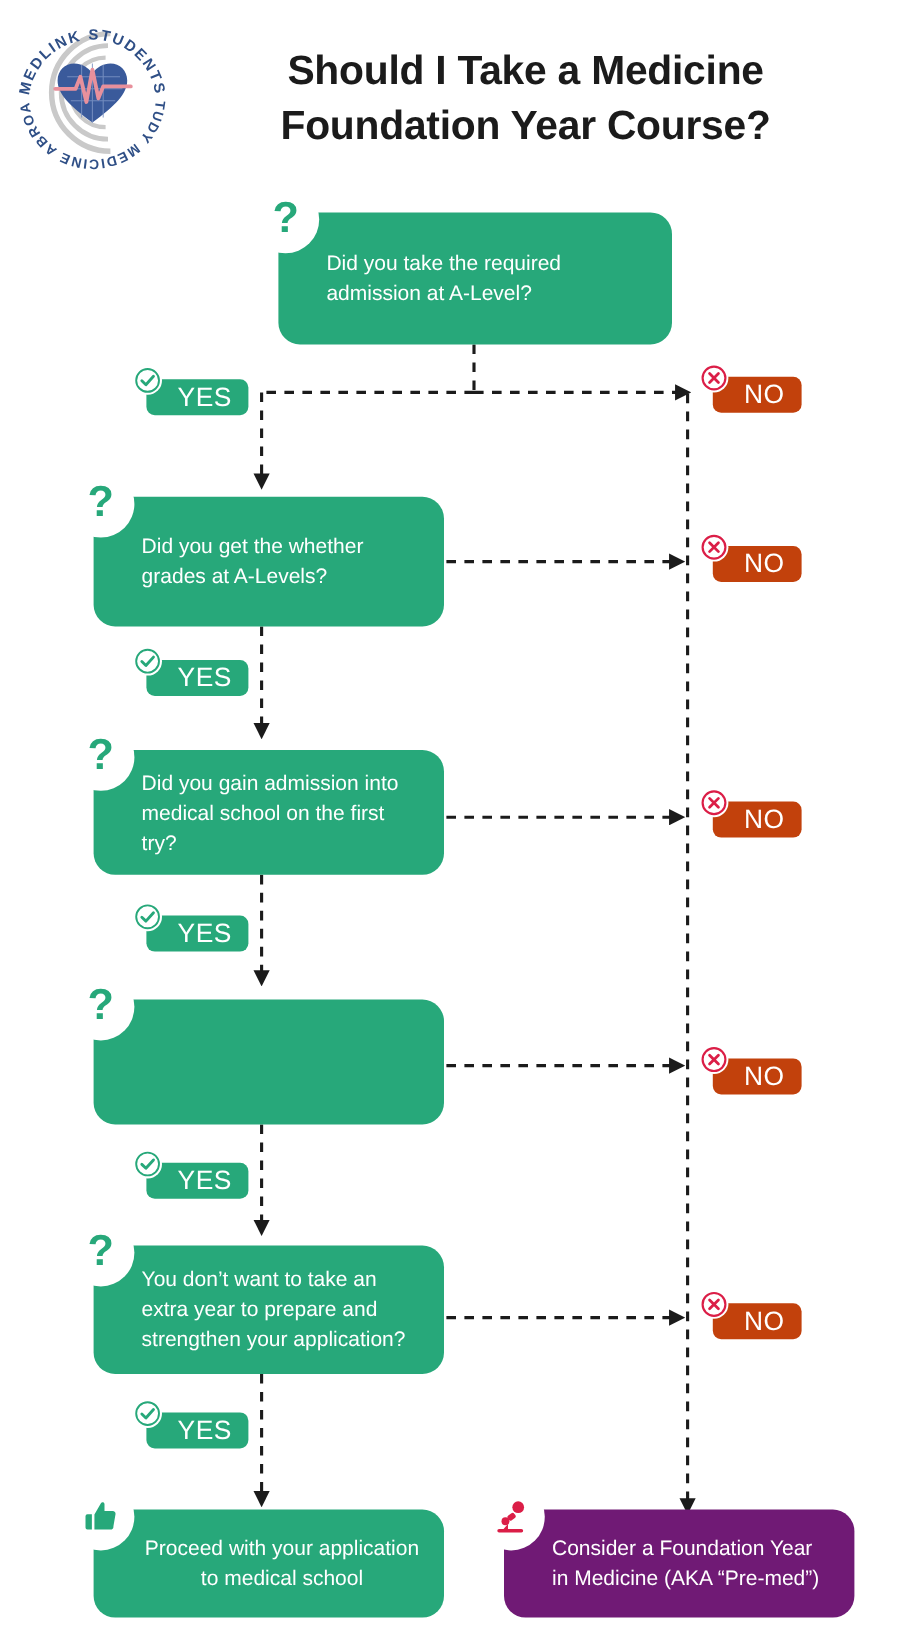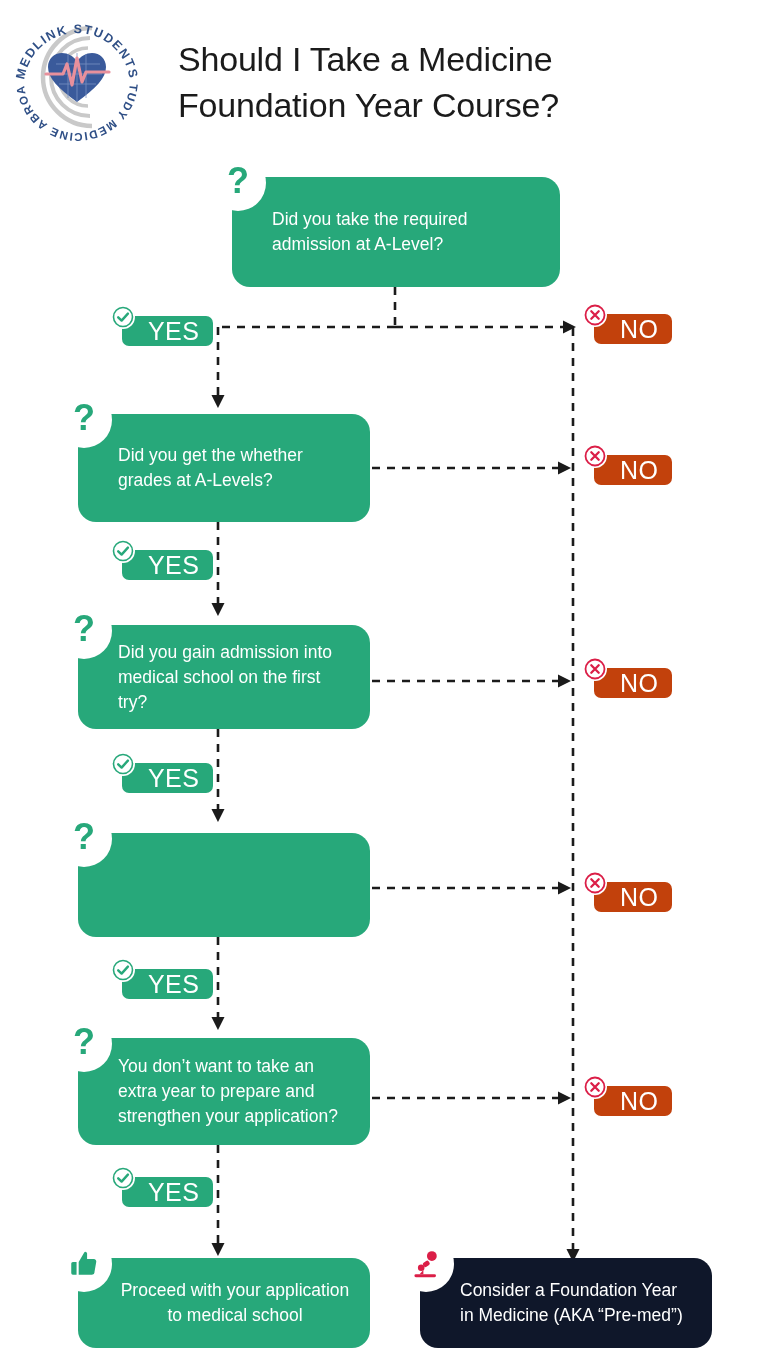--- a/index.html
+++ b/index.html
@@ -25,23 +25,24 @@
     width: 142px; height: 142px;
   }
 
   
   .title {
     position: absolute;
     left: 178px; top: 36px;
     width: 520px;
     font-size: 34px;
     line-height: 46px;
-    font-weight: 400;
+    font-weight: 700;
     color: #1b1b1b;
     letter-spacing: -0.2px;
+    text-align: center;
   }
 
   
   #wires {
     position: absolute;
     left: 0; top: 0;
     width: 768px; height: 1364px;
     pointer-events: none;
   }
 
@@ -50,21 +51,21 @@
     position: absolute;
     border-radius: 18px;
     color: #ffffff;
     font-size: 17.5px;
     line-height: 25px;
     padding: 14px 18px 14px 40px;
     display: flex;
     align-items: center;
   }
   .node.green { background: #27a87a; }
-  .node.red   { background: #0f172a; }
+  .node.red   { background: #701a75; }
   .node .node-text { display: block; width: 100%; }
 
   
   .badge {
     position: absolute;
     border-radius: 50%;
     background: #ffffff;
     display: flex;
     align-items: center;
     justify-content: center;
@@ -79,21 +80,21 @@
   }
   .badge.q.green-glyph { color: #27a87a; }
   .badge.icon { width: 56px; height: 56px; }
 
   
   .pill {
     position: absolute;
     height: 30px;
     border-radius: 7px;
     color: #ffffff;
-    font-size: 25px;
+    font-size: 22px;
     line-height: 30px;
     padding-left: 26px;
     padding-right: 14px;
     letter-spacing: 0.4px;
   }
   .pill.yes { background: #27a87a; }
   .pill.no  { background: #c2410c; }
 
   .pill-badge {
     position: absolute;

